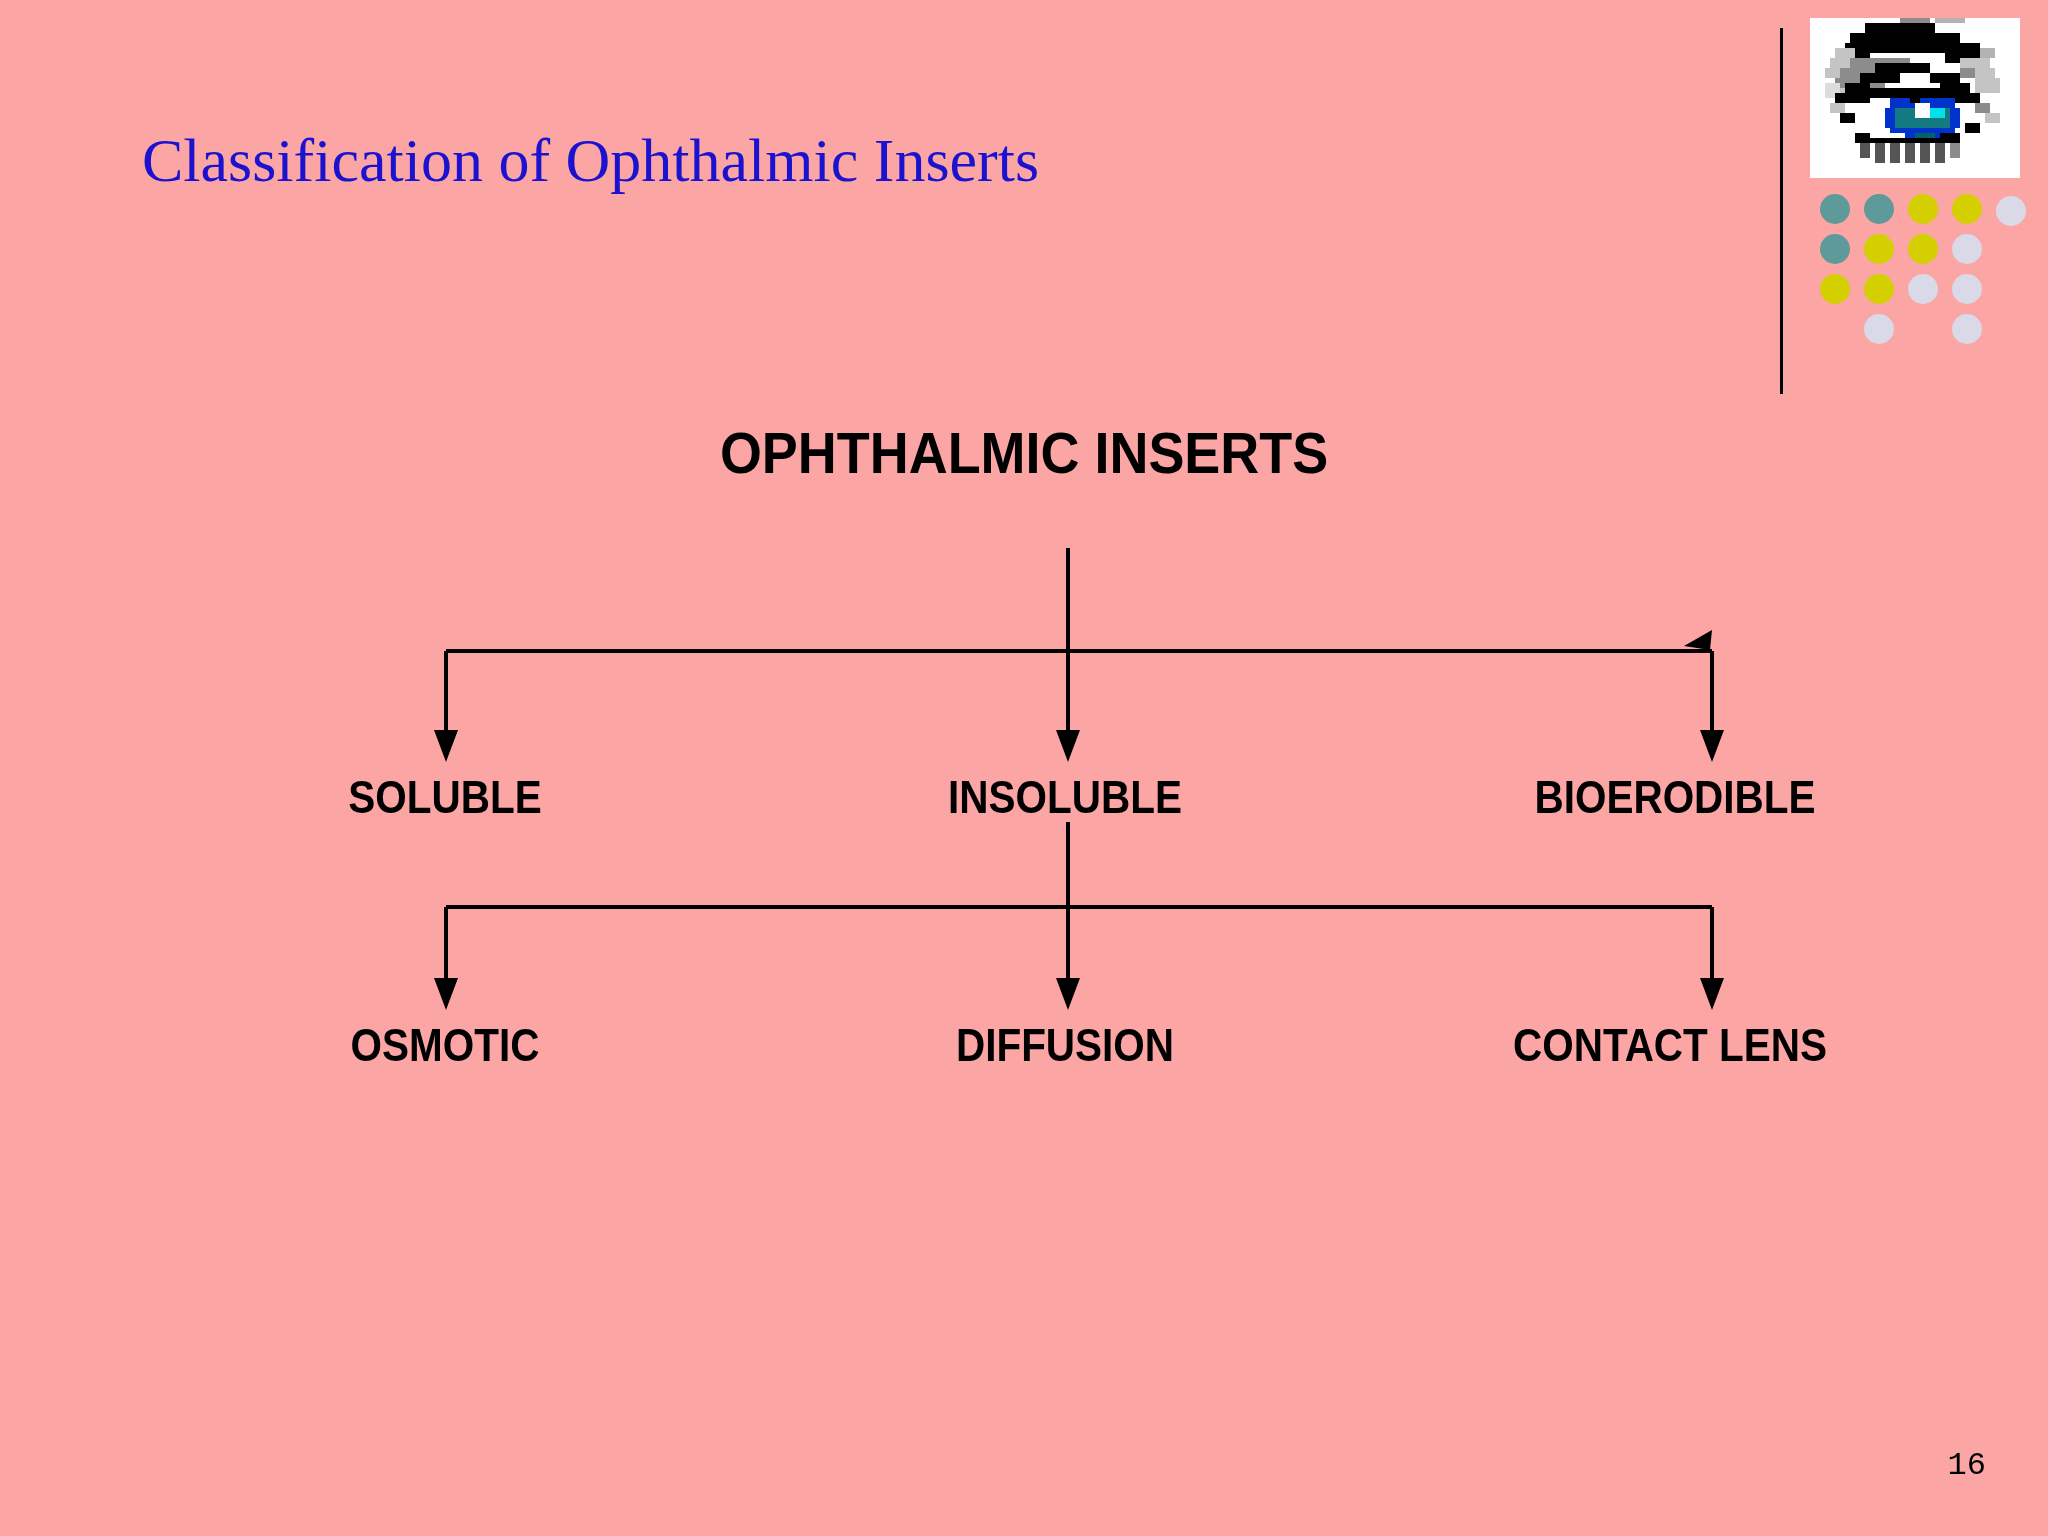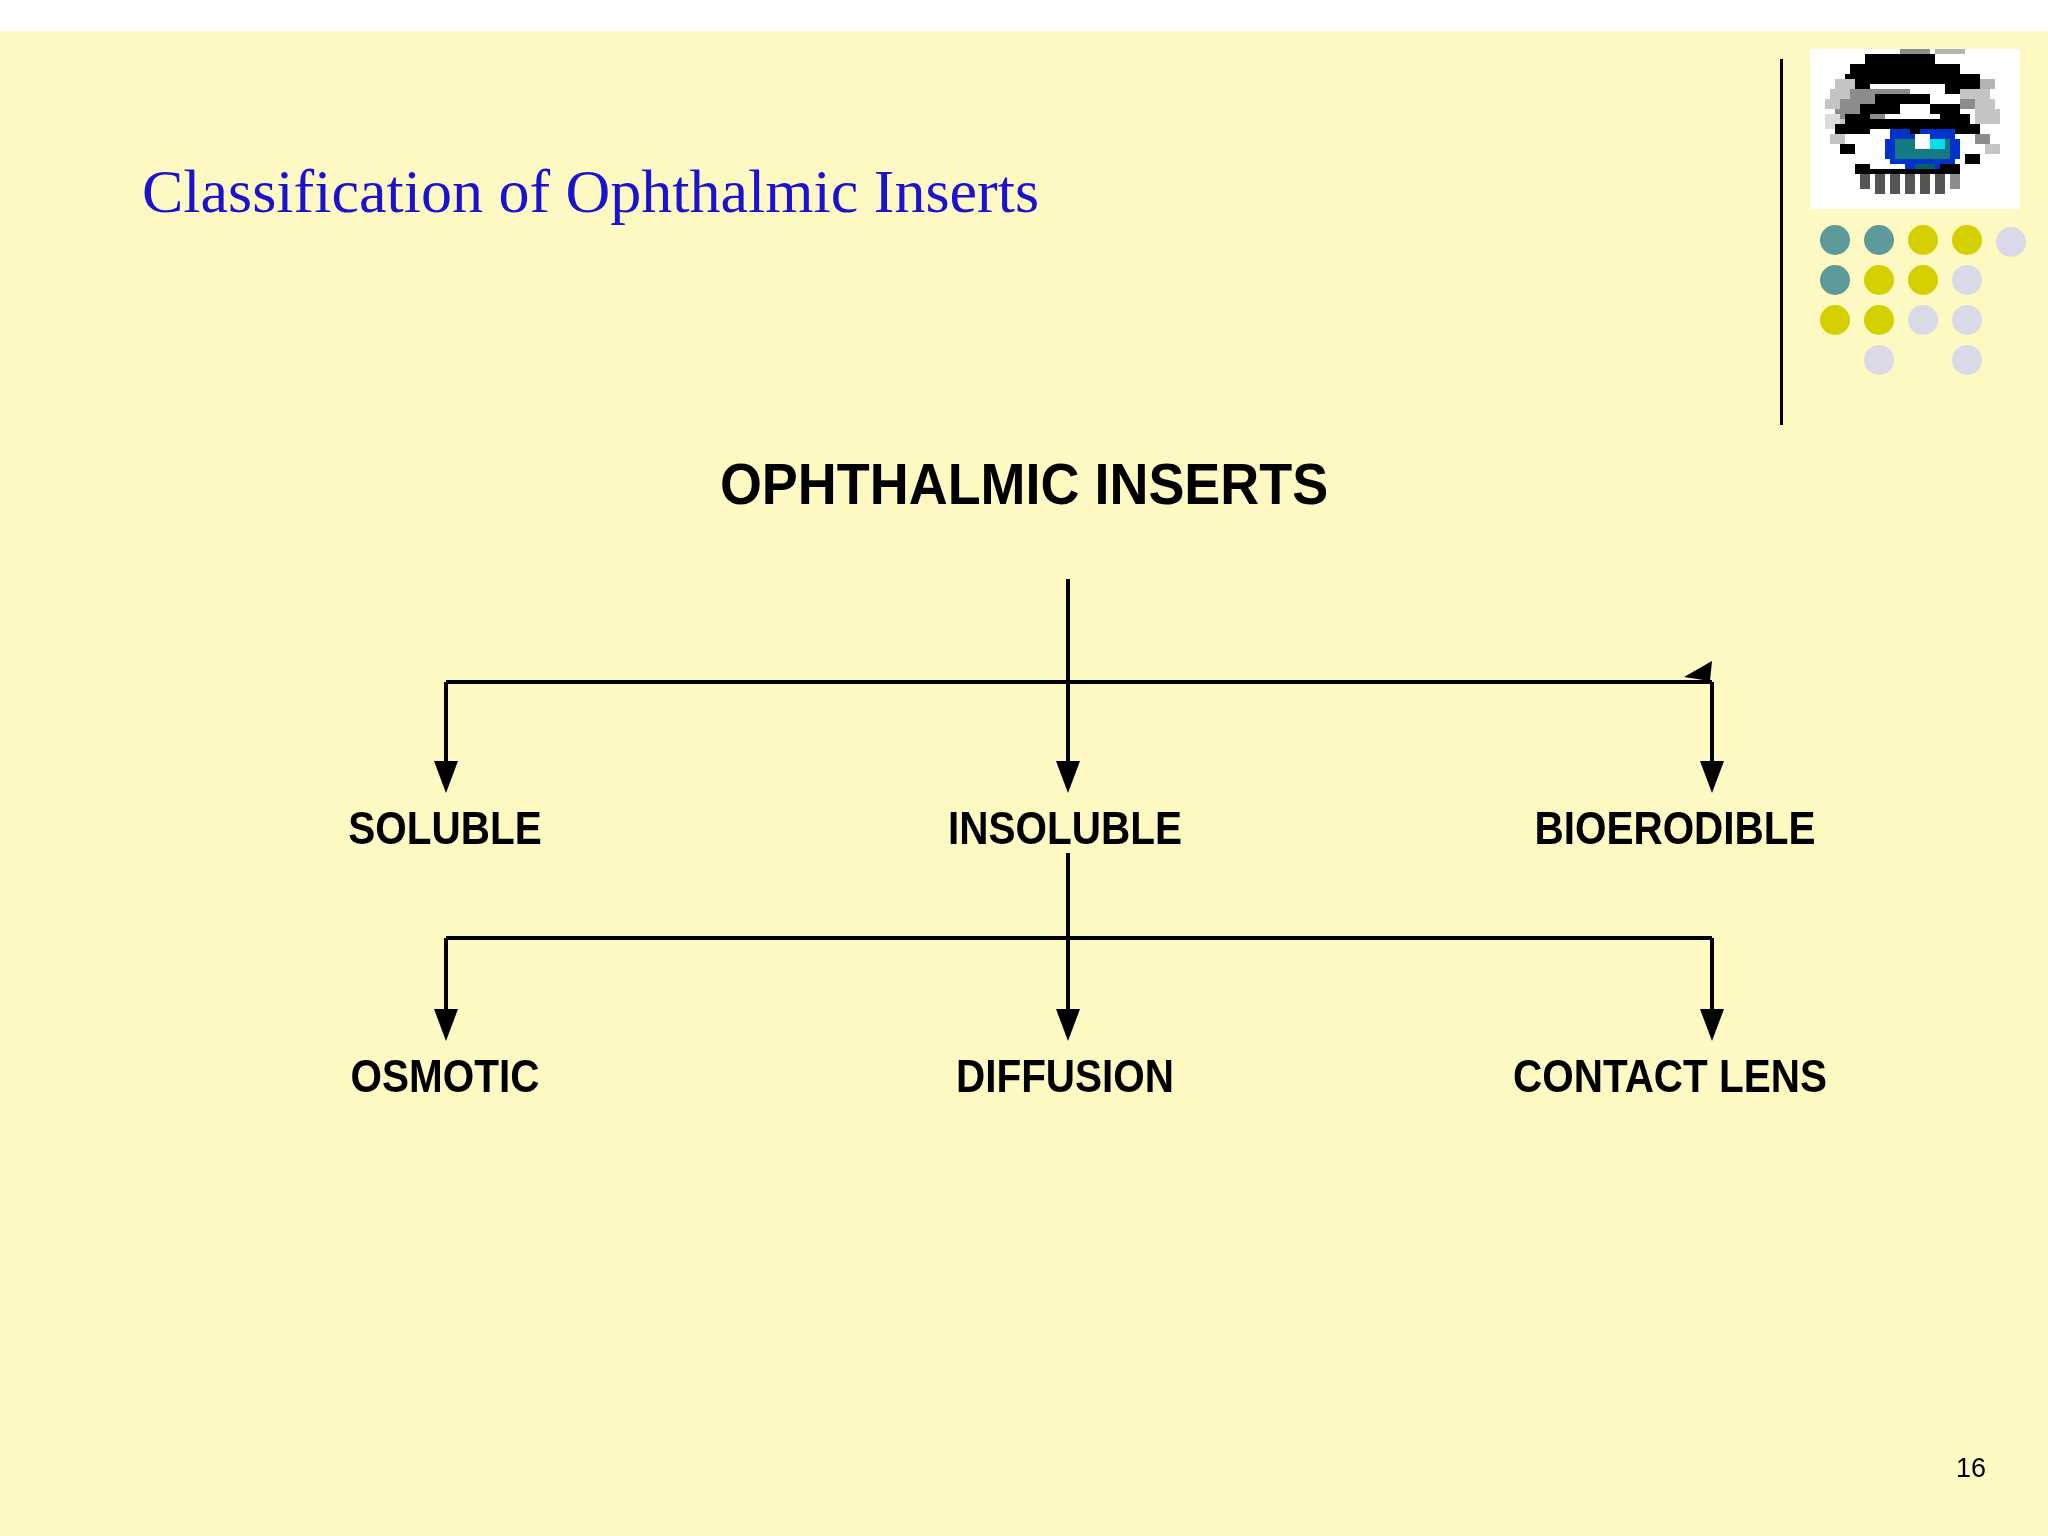--- a/index.html
+++ b/index.html
@@ -12,22 +12,21 @@
     height: 1536px;
     position: relative;
     overflow: hidden;
     font-family: "Liberation Sans", sans-serif;
     -webkit-font-smoothing: antialiased;
   }
 
   .slide {
     position: absolute;
     inset: 0;
-    background: #fef9c3;
-    margin-top: 31px;
+    background: #fca5a5;
   }
 
   
   #slide-title {
     position: absolute;
     left: 142px;
     top: 124px;
     font-family: "Liberation Serif", serif;
     font-size: 62px;
     line-height: 72px;
@@ -125,22 +124,22 @@
 
   #node-osmotic      { left: 210px;  width: 470px; }
   #node-diffusion    { left: 830px;  width: 470px; }
   #node-contactlens  { left: 1360px; width: 620px; }
 
   
   #page-number {
     position: absolute;
     right: 62px;
     bottom: 52px;
-    font-family: Liberation Sans, sans-serif;
-    font-size: 27px;
+    font-family: Liberation Mono, monospace;
+    font-size: 32px;
     color: #000000;
   }
 </style>
 </head>
 <body>
 
 <div class="slide">
 
   <div id="slide-title">Classification of Ophthalmic Inserts</div>
 

